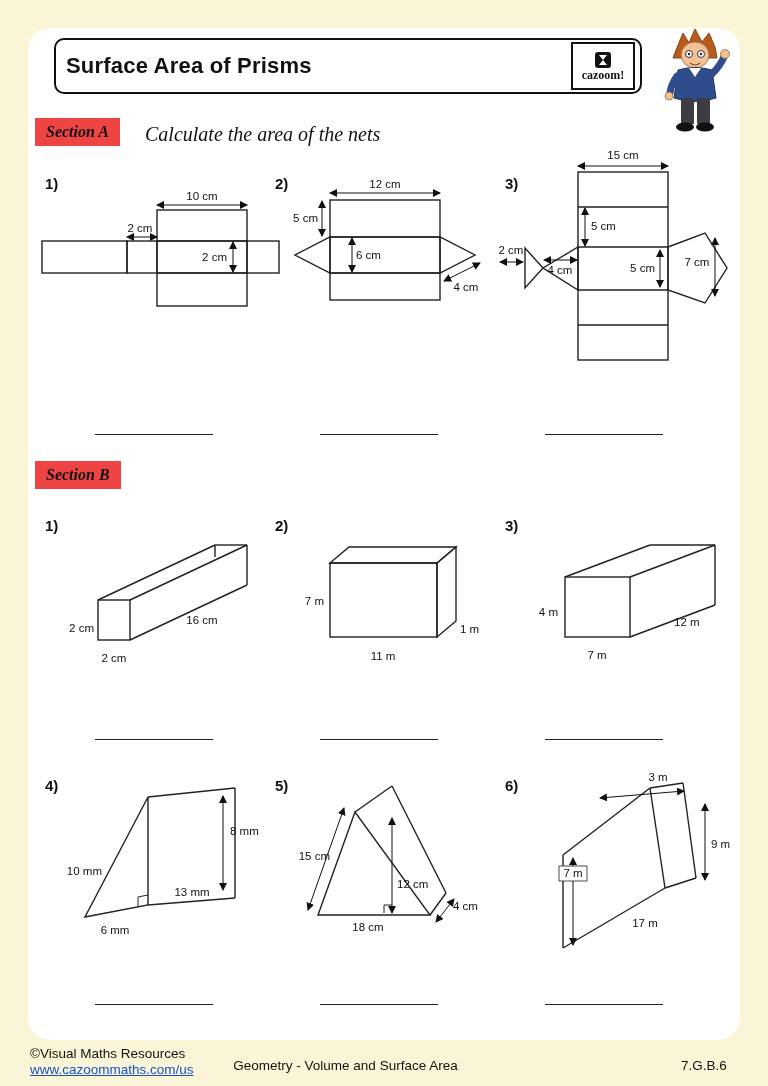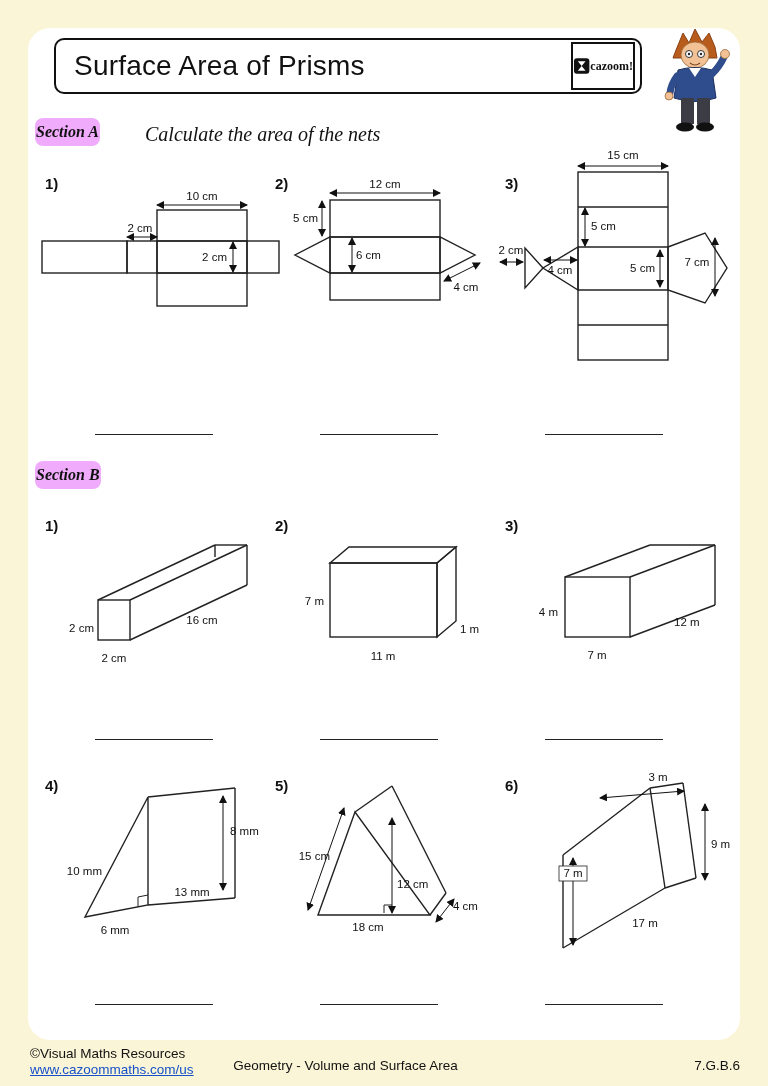--- a/index.html
+++ b/index.html
@@ -2,25 +2,25 @@
 <html><head>
 <meta charset="utf-8">
 <style>
   html,body{margin:0;padding:0;}
   .page{position:relative;width:768px;height:1086px;background:#fbf5d7;overflow:hidden;
         font-family:"Liberation Sans",sans-serif;color:#111;}
   .sheet{position:absolute;left:28px;top:28px;width:712px;height:1012px;background:#fff;border-radius:22px;}
   .abs{position:absolute;}
   .titlebox{position:absolute;left:54px;top:38px;width:584px;height:52px;border:2.5px solid #111;
             border-radius:10px;background:#fff;display:flex;align-items:center;}
-  .titletext{font-size:28px;font-weight:normal;letter-spacing:.2px;padding-left:18px;flex:1;}
-  .logobox{width:60px;height:44px;border:2px solid #111;margin-right:5px;display:flex;flex-direction:row;
+  .titletext{font-size:22px;font-weight:bold;letter-spacing:.2px;padding-left:10px;flex:1;}
+  .logobox{width:60px;height:44px;border:2px solid #111;margin-right:5px;display:flex;flex-direction:column;
            align-items:center;justify-content:center;background:#fff;}
   .logotext{font-family:"Liberation Serif",serif;font-weight:bold;font-size:12px;line-height:12px;}
-  .badge{position:absolute;background:#f0abfc;border-radius:8px;padding:5px 1px;
+  .badge{position:absolute;background:#ef4444;border-radius:0;padding:5px 11px;
          font-family:"Liberation Serif",serif;font-style:italic;font-weight:bold;font-size:16px;}
   .instr{position:absolute;font-family:"Liberation Serif",serif;font-style:italic;font-size:20px;}
   .qnum{position:absolute;font-size:15px;font-weight:bold;}
   .ansline{position:absolute;width:118px;border-bottom:1.5px solid #222;height:0;}
   .footer{position:absolute;font-size:13.5px;color:#111;text-align:center;}
   .link{color:#1550c8;}
   svg text{font-family:"Liberation Sans",sans-serif;font-size:11.5px;fill:#111;}
   .edge{stroke:#222;stroke-width:1.4;fill:none;stroke-linejoin:miter;}
   .dim{stroke:#111;stroke-width:1;marker-start:url(#dS);marker-end:url(#dE);}
   .thin{stroke:#222;stroke-width:1;fill:none;}
@@ -251,15 +251,15 @@
     <text x="145" y="157" text-anchor="middle">17 m</text>
   </svg>
 
   <div class="ansline" style="left:95px;top:1004px"></div>
   <div class="ansline" style="left:320px;top:1004px"></div>
   <div class="ansline" style="left:545px;top:1004px"></div>
 
   <div class="footer" style="left:30px;top:1046px">©Visual Maths Resources</div>
   <a class="footer link" href="#" style="left:30px;top:1062px">www.cazoommaths.com/us</a>
   <div class="footer" style="left:0;top:1058px;width:691px;text-align:center">Geometry - Volume and Surface Area</div>
-  <div class="footer" style="left:620px;top:1058px;width:120px;text-align:right">7.G.B.6</div>
+  <div class="footer" style="left:644px;top:1058px;width:120px;">7.G.B.6</div>
 
 </div>
 
 </body></html>

